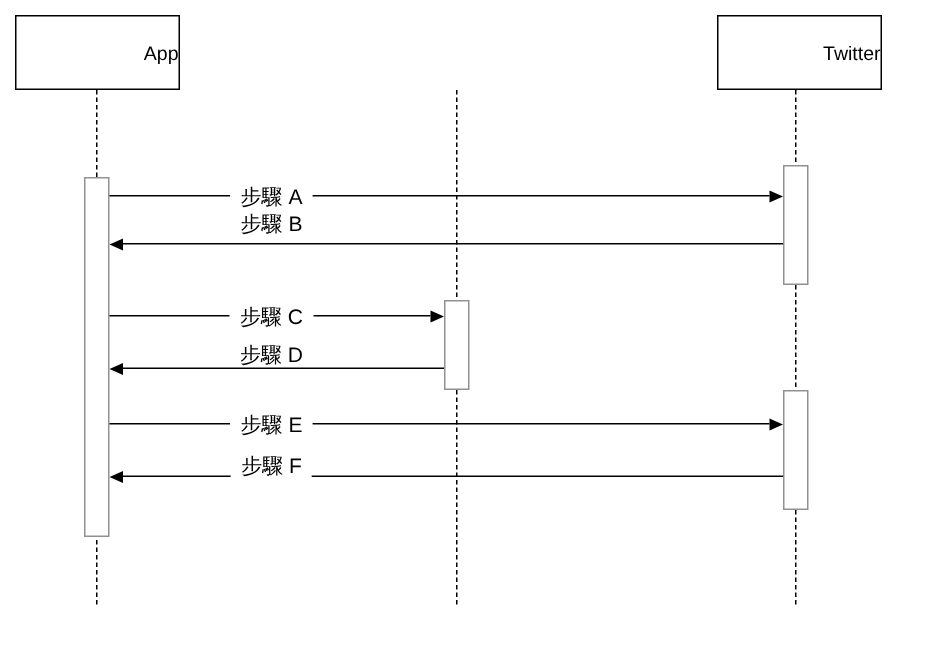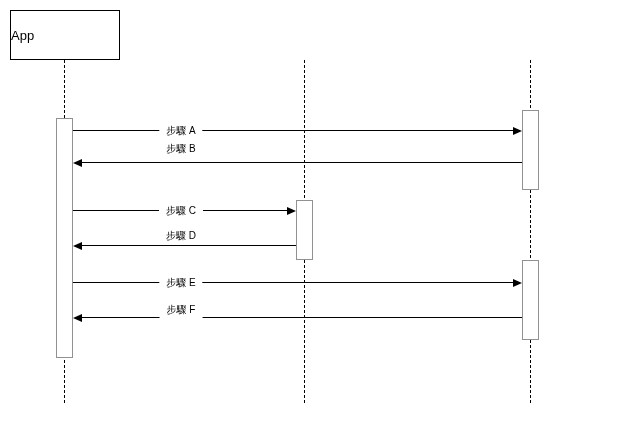--- a/index.html
+++ b/index.html
@@ -4,21 +4,21 @@
 <title>Sequence Diagram</title>
 <style>
   html,body{margin:0;padding:0;background:#ffffff;}
   .canvas{
     position:relative;width:621px;height:432px;background:#ffffff;overflow:hidden;
     font-family:"Liberation Sans", sans-serif;color:#000000;
   }
   .actor{
     position:absolute;top:10px;width:110px;height:50px;box-sizing:border-box;
     border:1px solid #000000;background:#ffffff;
-    display:flex;align-items:center;justify-content:flex-start;
+    display:flex;align-items:center;justify-content:flex-end;
     font-size:13px;color:#000000;
   }
   .lifeline{
     position:absolute;top:60px;height:343px;width:0;
     border-left:1px dashed #000000;
   }
   .activation{
     position:absolute;box-sizing:border-box;width:17px;
     border:1px solid #919191;background:#ffffff;
   }
@@ -30,35 +30,38 @@
     border-top:4px solid transparent;border-bottom:4px solid transparent;
     border-left:9px solid #000000;
   }
   .arrow-l{
     position:absolute;width:0;height:0;
     border-top:4px solid transparent;border-bottom:4px solid transparent;
     border-right:9px solid #000000;
   }
   .msg-label{
     position:absolute;left:181px;transform:translate(-50%,-50%);
-    background:#ffffff;padding:0 7px;font-size:10px;white-space:nowrap;
+    background:#ffffff;padding:0 7px;font-size:14px;white-space:nowrap;
     color:#000000;line-height:16px;
   }
 </style>
 </head>
 <body>
 
 <div class="canvas">
 
   <div class="lifeline" style="left:64px"></div>
   <div class="lifeline" style="left:304px"></div>
   <div class="lifeline" style="left:530px"></div>
 
   <div class="actor" style="left:10px">
     <span>App</span>
+  </div>
+  <div class="actor" style="left:478px">
+    <span>Twitter</span>
   </div>
 
   <div class="activation" style="left:56px;top:118px;height:240px"></div>
   <div class="activation" style="left:296px;top:200px;height:60px"></div>
   <div class="activation" style="left:522px;top:110px;height:80px"></div>
   <div class="activation" style="left:522px;top:260px;height:80px"></div>
 
   <div>
     <div class="msg-line" style="left:73px;top:130px;width:440px"></div>
     <div class="arrow-r" style="left:513px;top:127px"></div>

